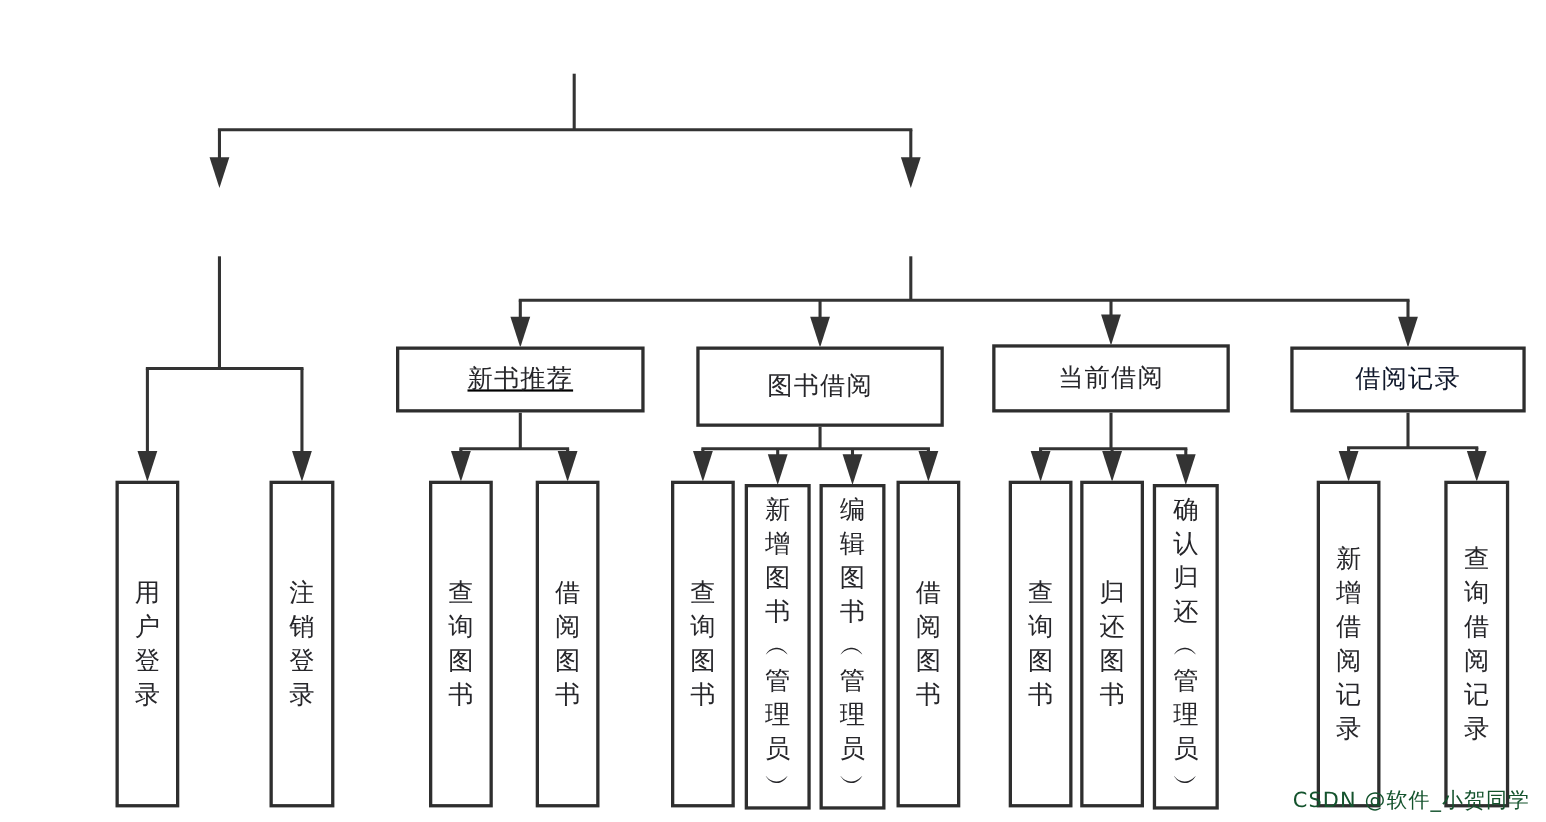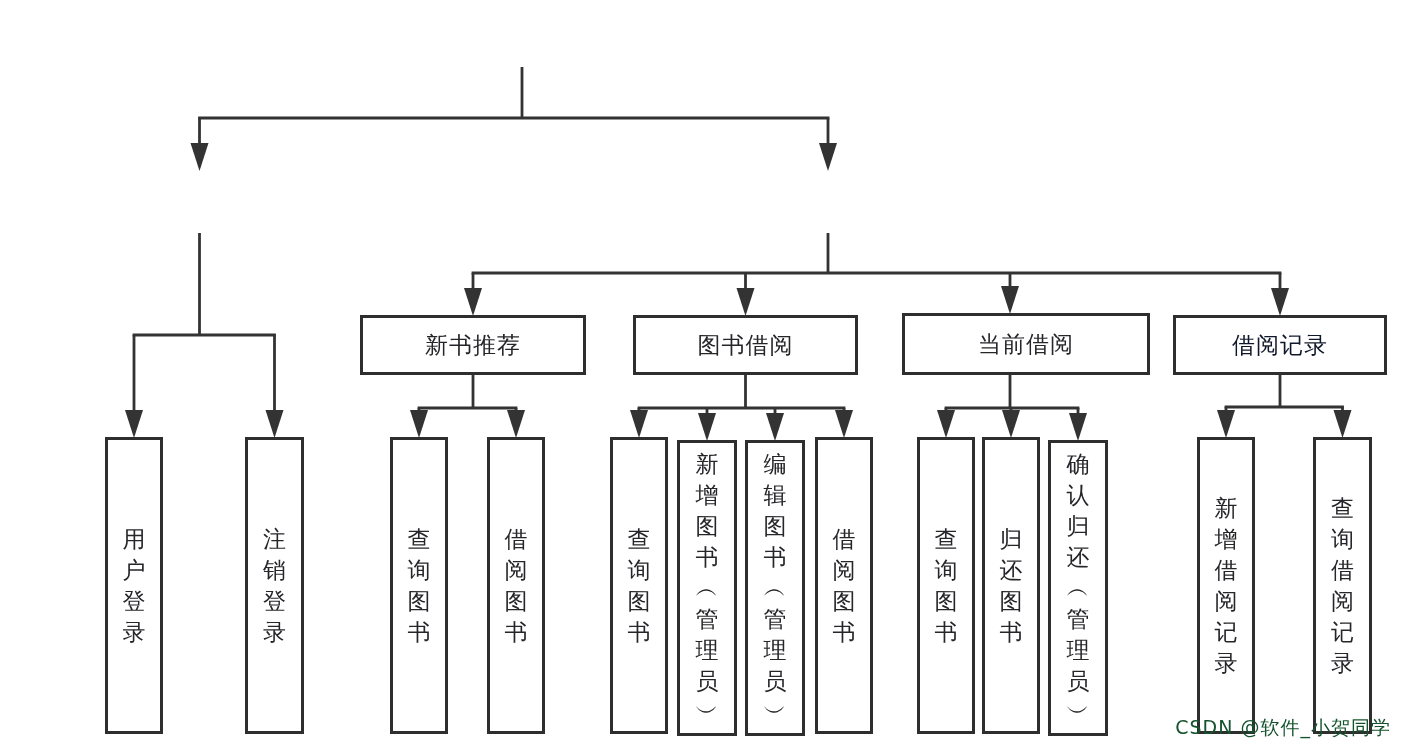--- a/index.html
+++ b/index.html
@@ -116,27 +116,27 @@
       <line x1="1078" y1="408" x2="1078" y2="418" stroke="#333333" stroke-width="2.8"></line>
       <polygon points="1069,413 1087,413 1078,441" fill="#333333"></polygon>
       <line x1="1280" y1="375" x2="1280" y2="407" stroke="#333333" stroke-width="2.8"></line>
       <line x1="1224.6" y1="407" x2="1343.9" y2="407" stroke="#333333" stroke-width="2.8"></line>
       <line x1="1226" y1="407" x2="1226" y2="415" stroke="#333333" stroke-width="2.8"></line>
       <polygon points="1217,410 1235,410 1226,438" fill="#333333"></polygon>
       <line x1="1342.5" y1="407" x2="1342.5" y2="415" stroke="#333333" stroke-width="2.8"></line>
       <polygon points="1333.5,410 1351.5,410 1342.5,438" fill="#333333"></polygon>
     </svg>
 
-    <div class="node h" style="left: 360px; top: 315px; width: 226px; height: 60px; border-color: rgb(46, 46, 46);">
+    <div class="node h" style="left: 360px; top: 315px; width: 226px; height: 60px; border-color: rgb(46, 46, 46); text-decoration: underline;">
       <span class="hlabel" style="color: rgb(38, 38, 42);">新书推荐</span>
     </div>
-    <div class="node h" style="left: 633px; top: 315px; width: 225px; height: 60px; border-color: rgb(46, 46, 46);">
+    <div class="node h" style="left: 633px; top: 315px; width: 225px; height: 73px; border-color: rgb(46, 46, 46);">
       <span class="hlabel" style="color: rgb(38, 38, 42);">图书借阅</span>
     </div>
-    <div class="node h" style="left: 902px; top: 313px; width: 248px; height: 62px; border-color: rgb(46, 46, 46);">
+    <div class="node h" style="left: 902px; top: 313px; width: 216px; height: 62px; border-color: rgb(46, 46, 46);">
       <span class="hlabel" style="color: rgb(38, 38, 42);">当前借阅</span>
     </div>
     <div class="node h" style="left: 1173px; top: 315px; width: 214px; height: 60px; border-color: rgb(46, 46, 46);">
       <span class="hlabel" style="color: #0f172a;">借阅记录</span>
     </div>
     <div class="node v" style="left: 105px; top: 437px; width: 58px; height: 297px; border-color: rgb(46, 46, 46);">
       <span class="vchar" style="color: rgb(38, 38, 42);">用</span>
       <span class="vchar" style="color: rgb(38, 38, 42);">户</span>
       <span class="vchar" style="color: rgb(38, 38, 42);">登</span>
       <span class="vchar" style="color: rgb(38, 38, 42);">录</span>

